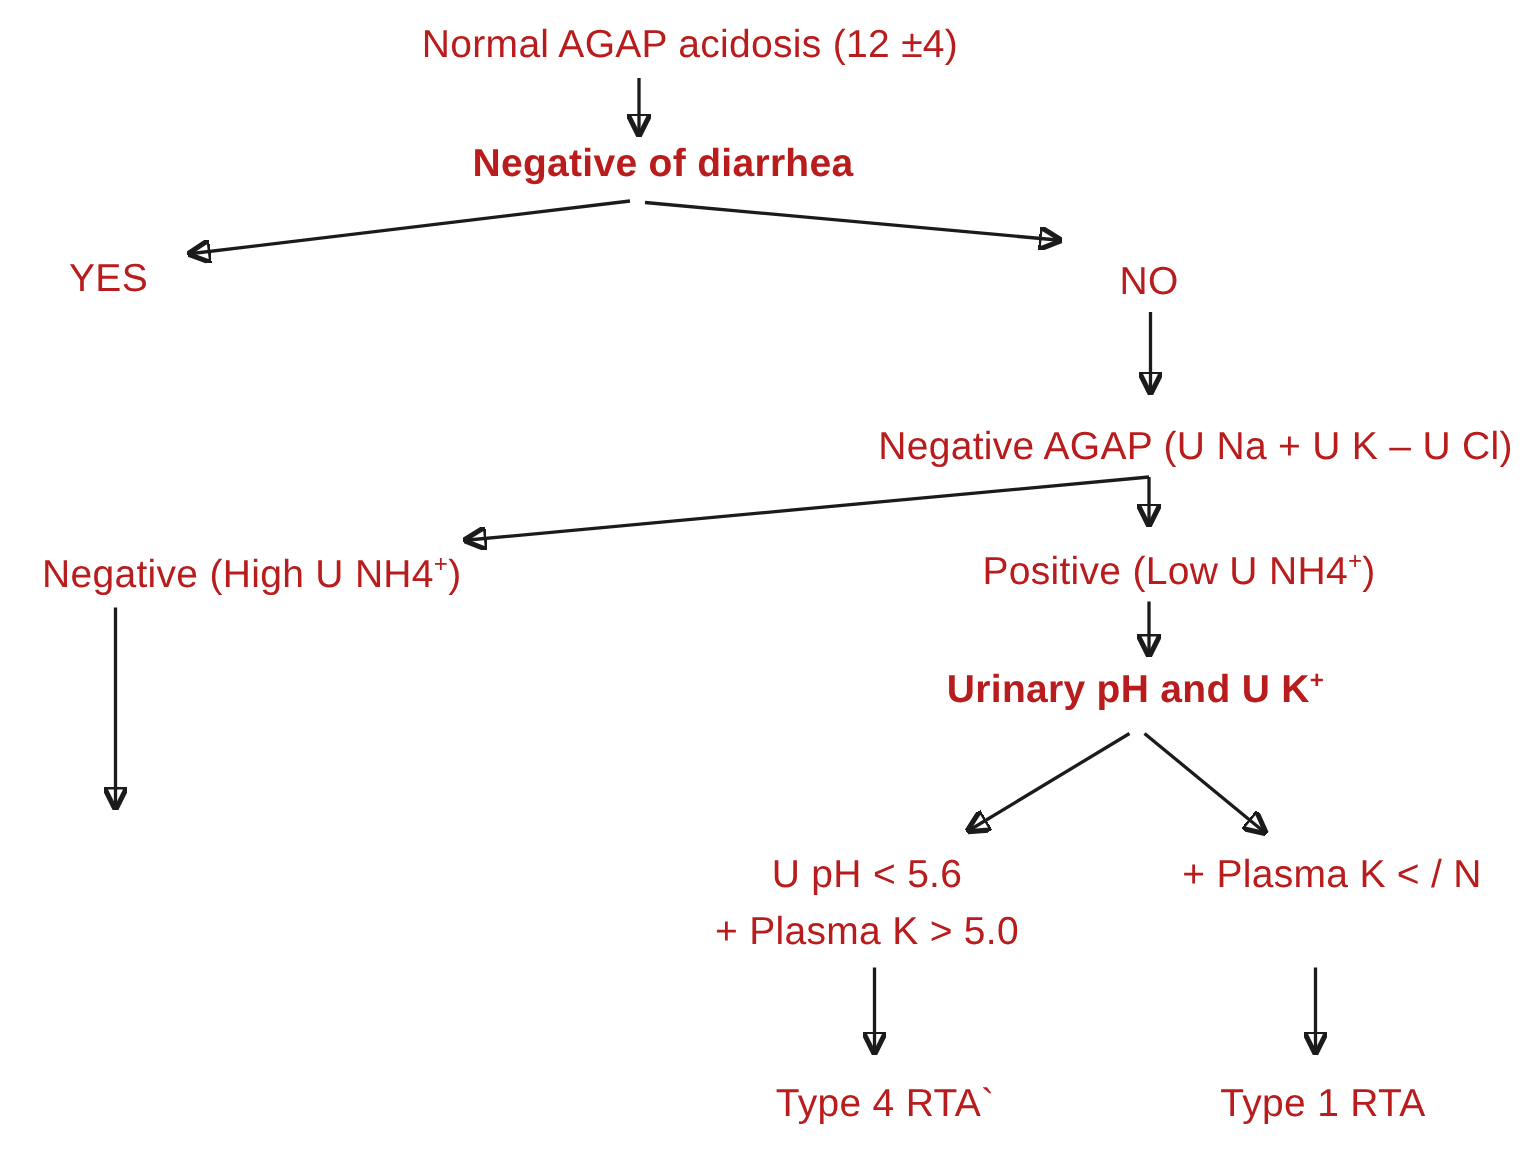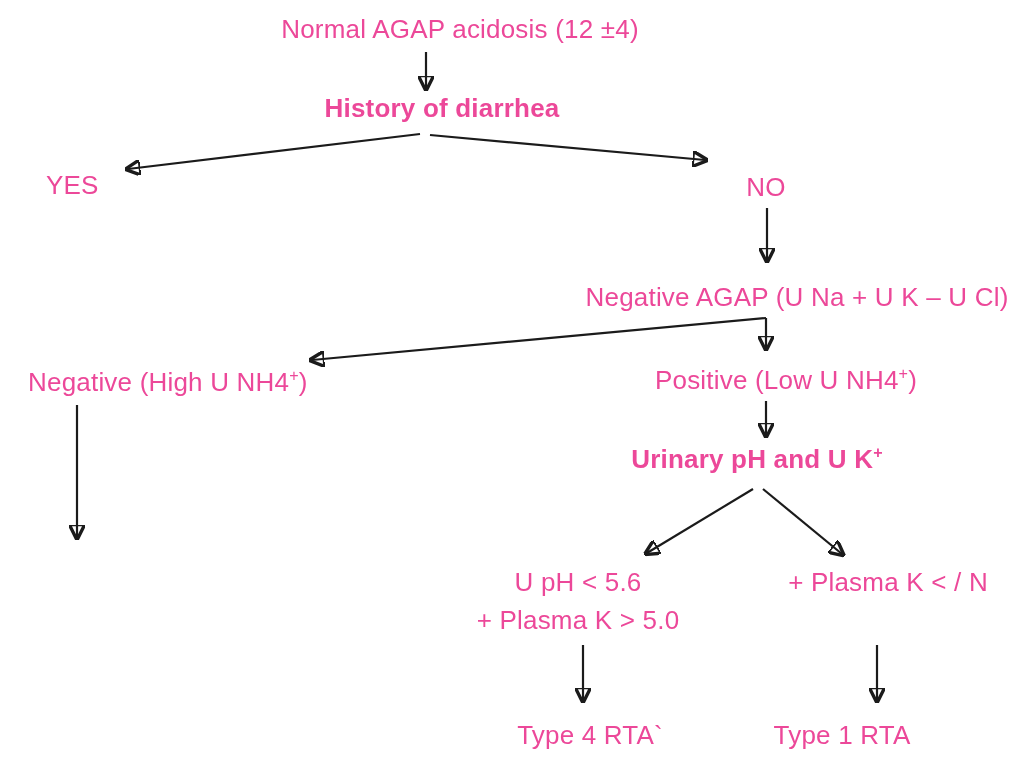--- a/index.html
+++ b/index.html
@@ -2,21 +2,21 @@
 <html><head>
 <meta charset="utf-8">
 <style>
   html, body { margin: 0; padding: 0; background: #ffffff; }
   .stage {
     position: relative;
     width: 1024px;
     height: 768px;
     background: #ffffff;
     font-family: "Liberation Sans", "DejaVu Sans", sans-serif;
-    color: #ec4899;
+    color: #b91c1c;
     overflow: hidden;
   }
   .connectors {
     position: absolute;
     left: 0; top: 0;
     width: 1024px; height: 768px;
     color: #1b1b1b;
   }
   .connectors line, .connectors path {
     stroke: currentColor;
@@ -55,21 +55,21 @@
     <line x1="77" y1="405" x2="77" y2="537" marker-end="url(#arr)"></line>
     <line x1="766" y1="401" x2="766" y2="435" marker-end="url(#arr)"></line>
     <line x1="753" y1="489" x2="647" y2="553" marker-end="url(#arr)"></line>
     <line x1="763" y1="489" x2="842" y2="554" marker-end="url(#arr)"></line>
     <line x1="583" y1="645" x2="583" y2="700" marker-end="url(#arr)"></line>
     <line x1="877" y1="645" x2="877" y2="700" marker-end="url(#arr)"></line>
   </svg>
 
   <div class="lbl c" style="left:460px; top:14px">Normal AGAP acidosis (12 ±4)</div>
 
-  <div class="lbl c b" style="left:442px; top:93px">History of diarrhea</div>
+  <div class="lbl c b" style="left:442px; top:93px">Negative of diarrhea</div>
 
   <div class="lbl" style="left:46px; top:170px">YES</div>
 
   <div class="lbl c" style="left:766px; top:172px">NO</div>
 
   <div class="lbl c" style="left:797px; top:282px">Negative AGAP (U Na + U K – U Cl)</div>
 
   <div class="lbl" style="left:28px; top:367px">
     <span>Negative (High U NH4</span><sup>+</sup><span>)</span>
   </div>
@@ -87,15 +87,15 @@
     <div>U pH &lt; 5.6</div>
     <div>+ Plasma K &gt; 5.0</div>
   </div>
 
   <div class="lbl c two" style="left:888px; top:563px">
     <div>+ Plasma K &lt; / N</div>
   </div>
 
   <div class="lbl c" style="left:590px; top:720px">Type 4 RTA`</div>
 
-  <div class="lbl c" style="left:842px; top:720px">Type 1 RTA</div>
+  <div class="lbl c" style="left:882px; top:720px">Type 1 RTA</div>
 
 </div>
 
 </body></html>

